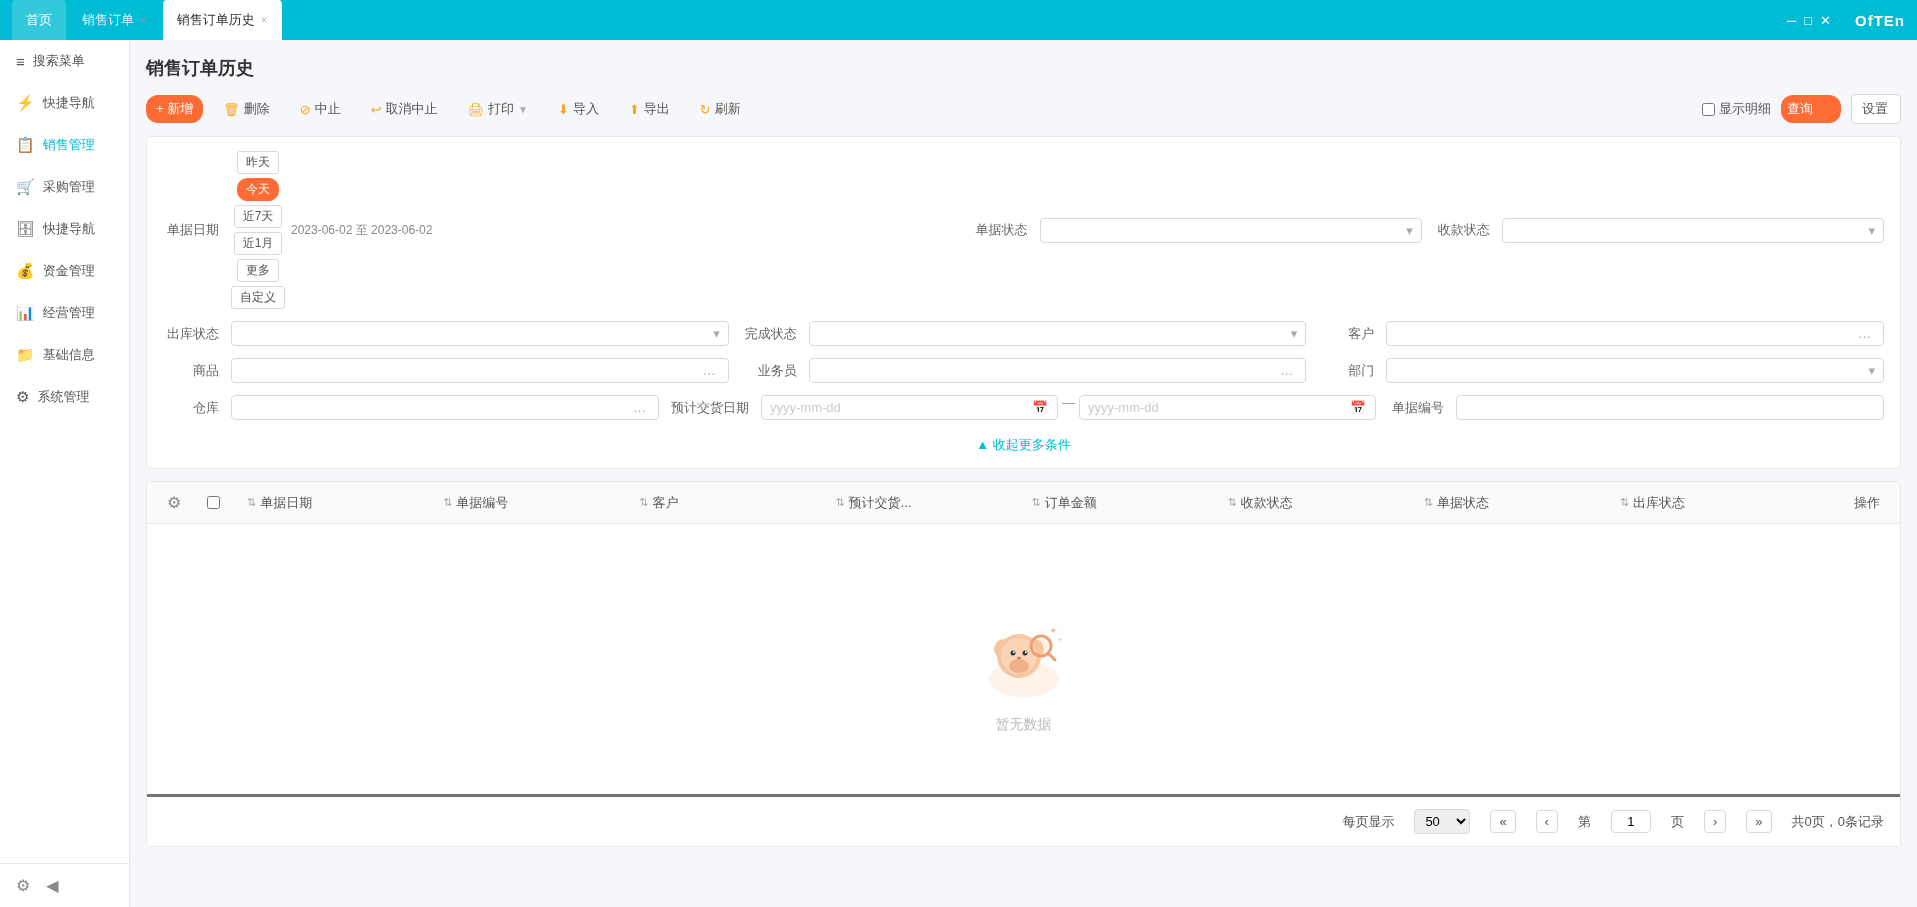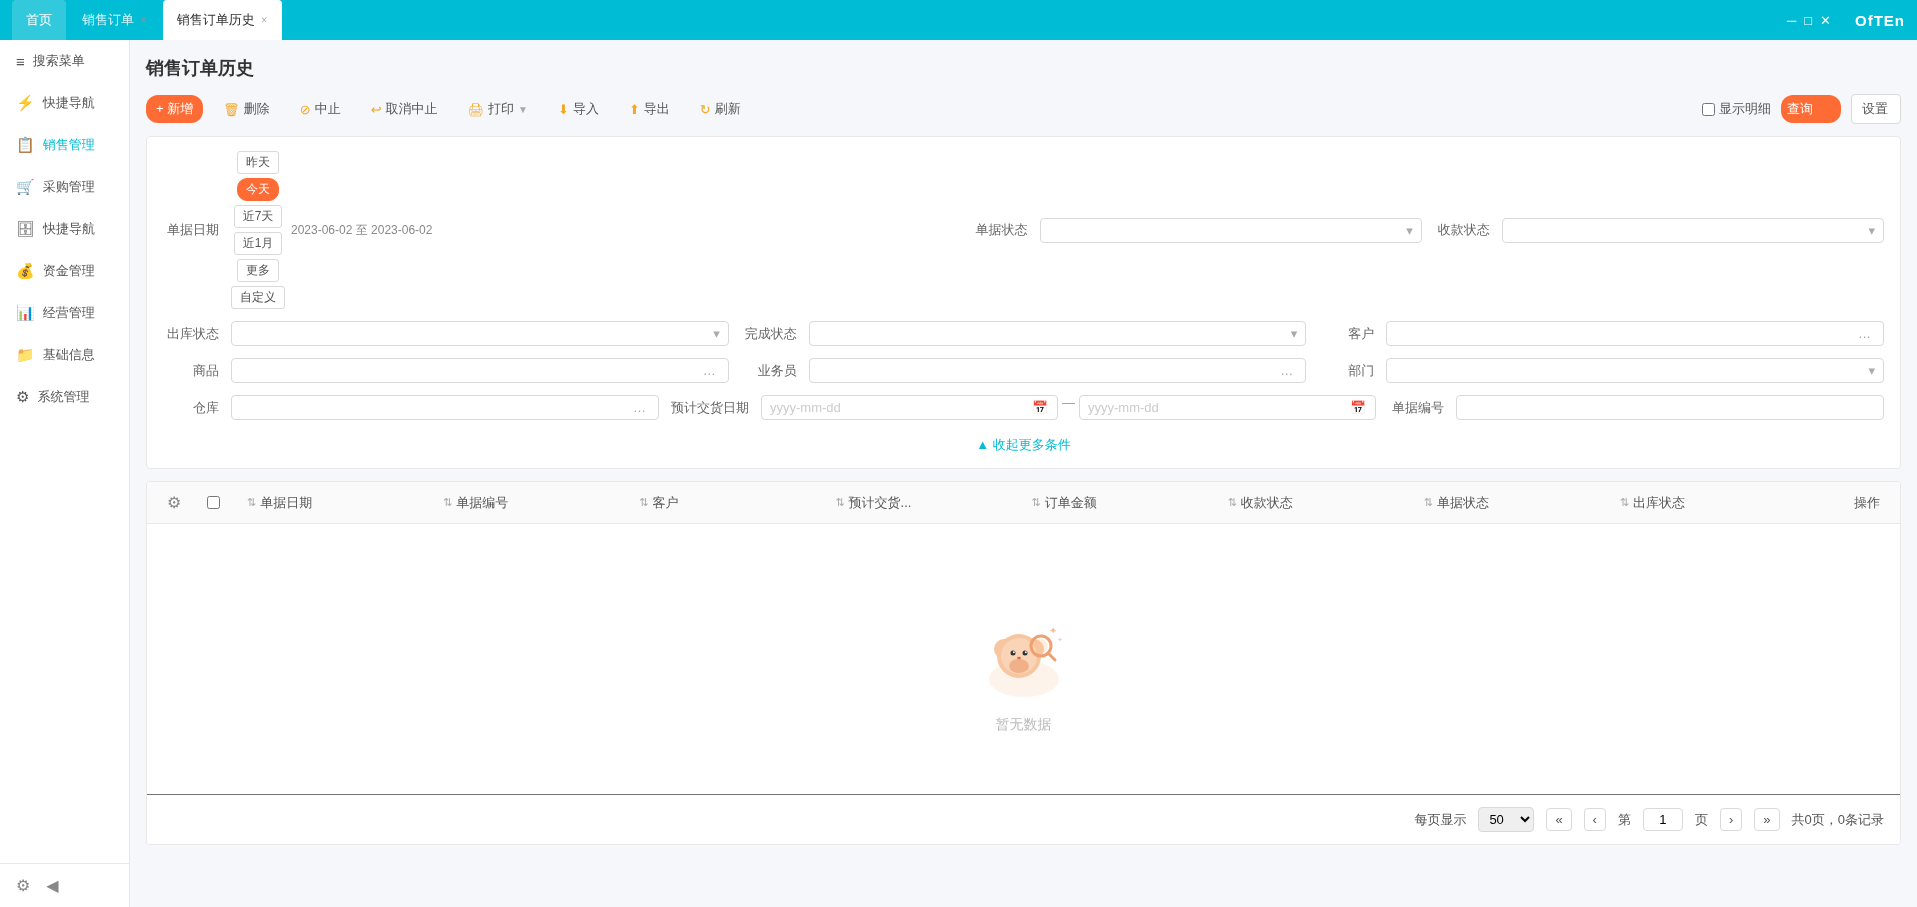--- a/index.html
+++ b/index.html
@@ -61,21 +61,21 @@
     .table-wrap { background: #fff; border: 1px solid #e8e8e8; border-radius: 4px; overflow: hidden; }
     .table-header { display: flex; align-items: center; background: #fafafa; border-bottom: 1px solid #e8e8e8; padding: 0 12px; min-height: 42px; }
     .table-col { flex: 1; font-size: 13px; color: #555; padding: 10px 8px; display: flex; align-items: center; gap: 4px; white-space: nowrap; }
     .table-col.narrow { flex: 0 0 40px; }
     .table-col.action { flex: 0 0 80px; text-align: right; justify-content: flex-end; }
     .gear-btn { background: none; border: none; cursor: pointer; color: #888; font-size: 16px; }
     .empty-state { display: flex; flex-direction: column; align-items: center; justify-content: center; padding: 80px 0 60px 0; }
     .empty-text { color: #bbb; font-size: 14px; margin-top: 12px; }
 
     
-    .pagination { display: flex; align-items: center; justify-content: flex-end; padding: 12px 16px; gap: 12px; background: #fff; border-top: 1px solid #737373; font-size: 13px; color: #555; }
+    .pagination { display: flex; align-items: center; justify-content: flex-end; padding: 12px 16px; gap: 20px; background: #fff; border-top: 3px solid #737373; font-size: 13px; color: #555; }
     .page-size-select { border: 1px solid #d9d9d9; border-radius: 4px; padding: 3px 6px; font-size: 13px; }
     .page-nav-btn { background: none; border: 1px solid #d9d9d9; border-radius: 4px; padding: 3px 8px; cursor: pointer; color: #555; font-size: 13px; }
     .page-input { border: 1px solid #d9d9d9; border-radius: 4px; padding: 3px 6px; width: 40px; text-align: center; font-size: 13px; }
 
     
     .empty-svg { width: 110px; height: 100px; }
   </style>
 </head>
 <body>
 

